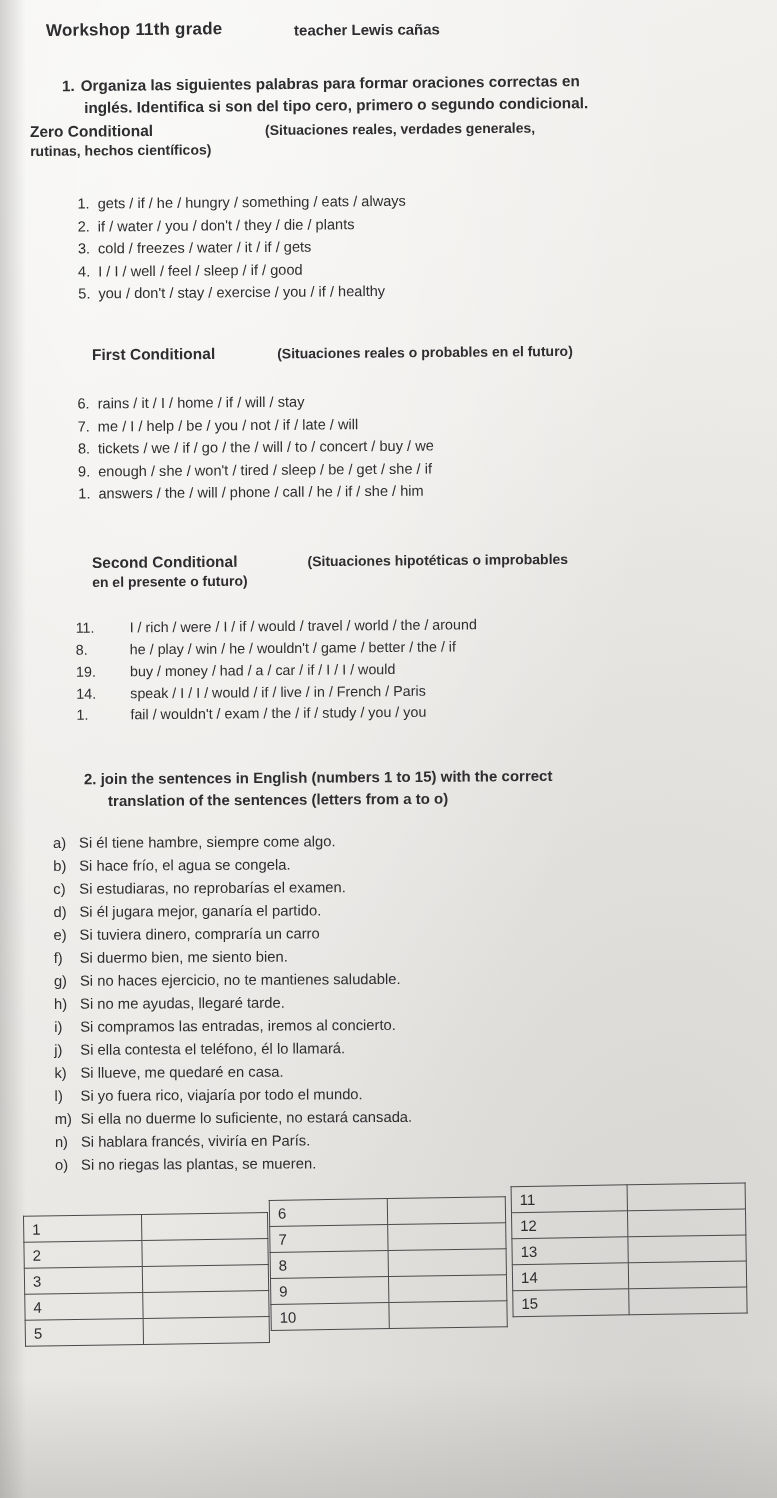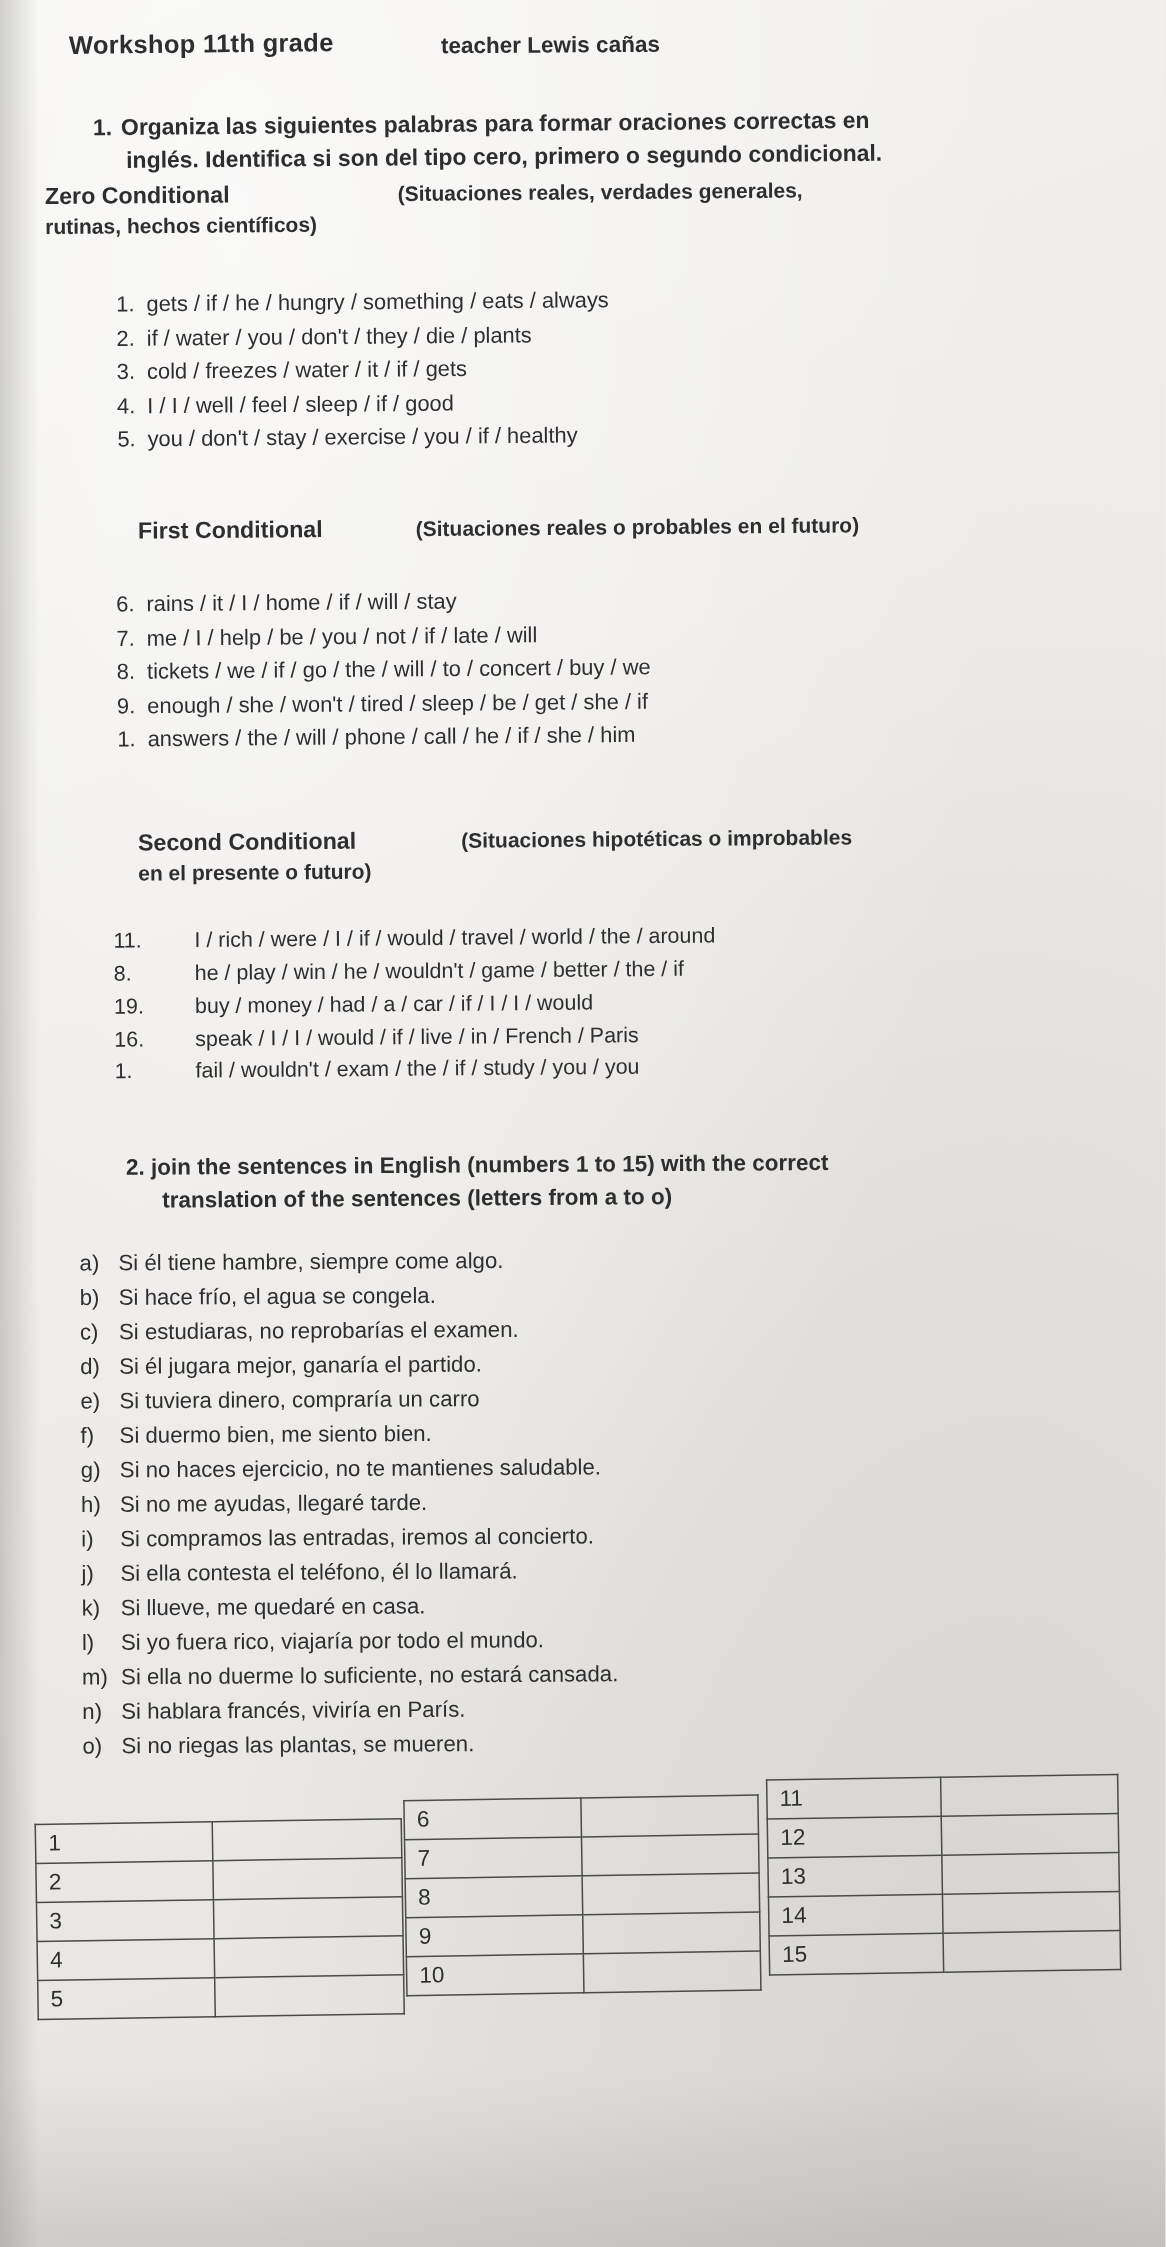--- a/index.html
+++ b/index.html
@@ -284,21 +284,21 @@
     </div>
     <div class="wrow">
       <span class="idx">8.</span>
       <span class="txt">he / play / win / he / wouldn't / game / better / the / if</span>
     </div>
     <div class="wrow">
       <span class="idx">19.</span>
       <span class="txt">buy / money / had / a / car / if / I / I / would</span>
     </div>
     <div class="wrow">
-      <span class="idx">16.</span>
+      <span class="idx">14.</span>
       <span class="txt">speak / I / I / would / if / live / in / French / Paris</span>
     </div>
     <div class="wrow">
       <span class="idx">1.</span>
       <span class="txt">fail / wouldn't / exam / the / if / study / you / you</span>
     </div>
   </div>
 
   <div class="inst2">
     <span class="num">2.</span>

